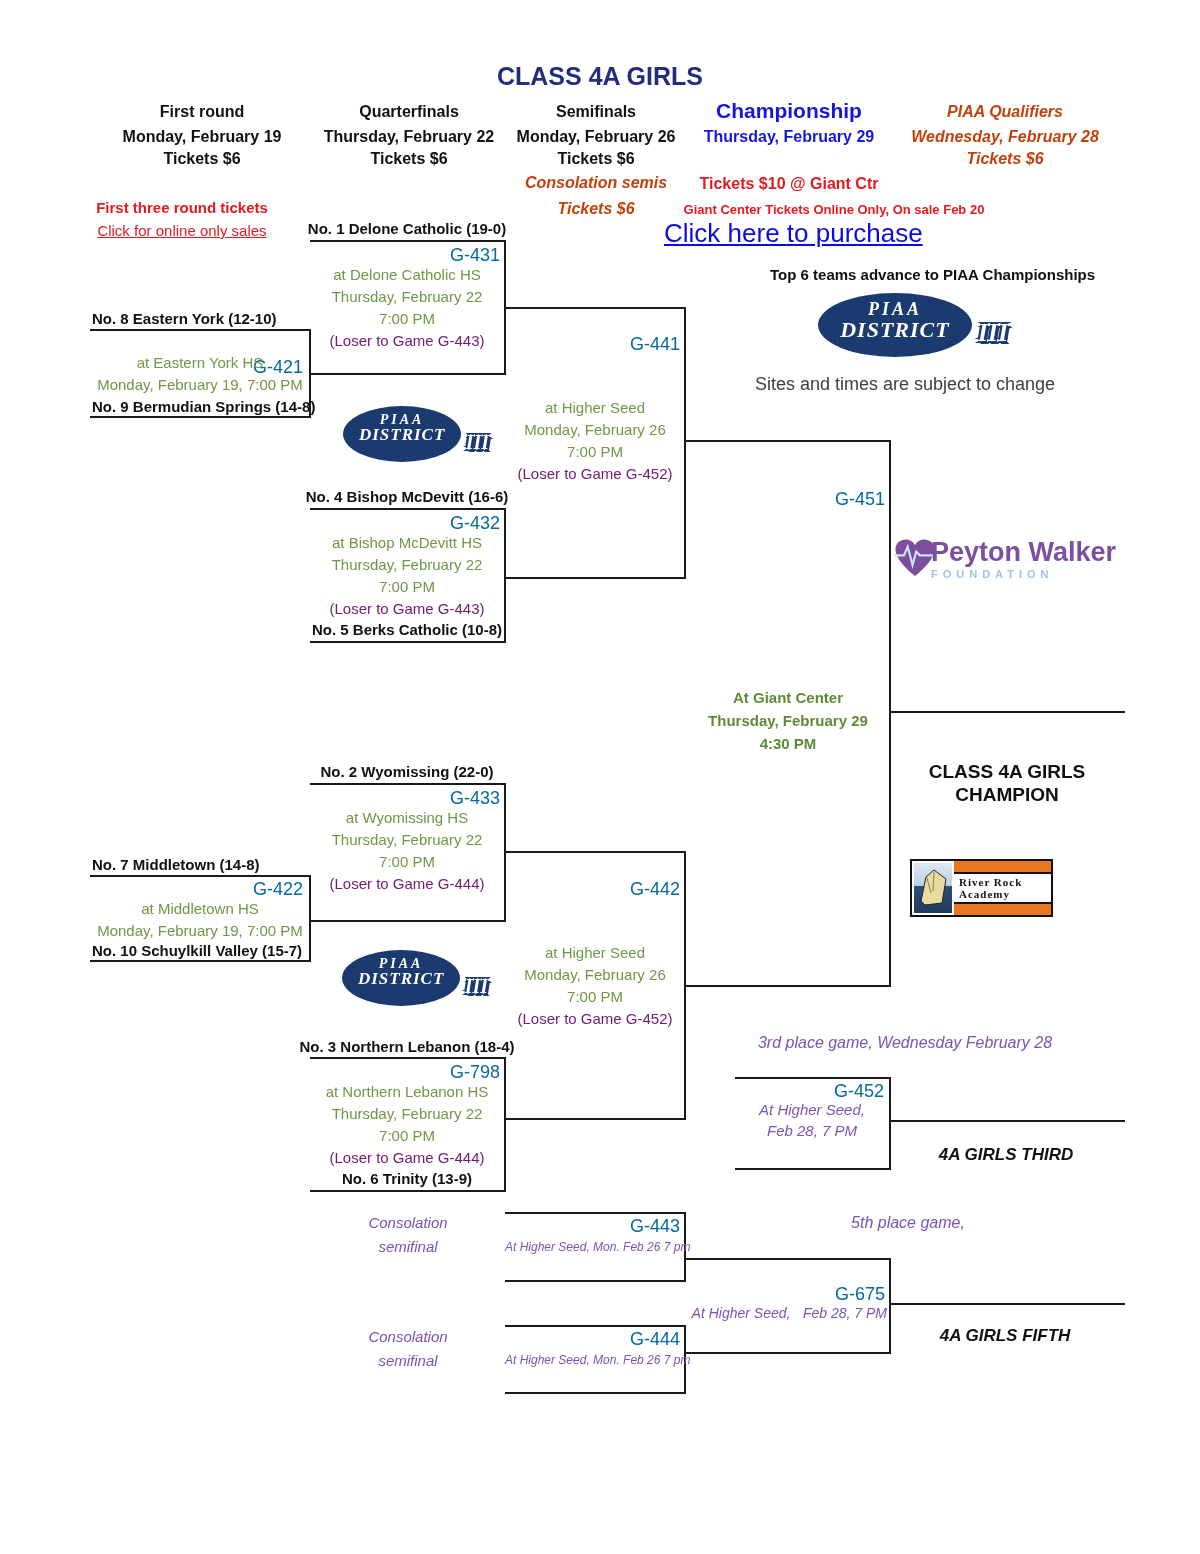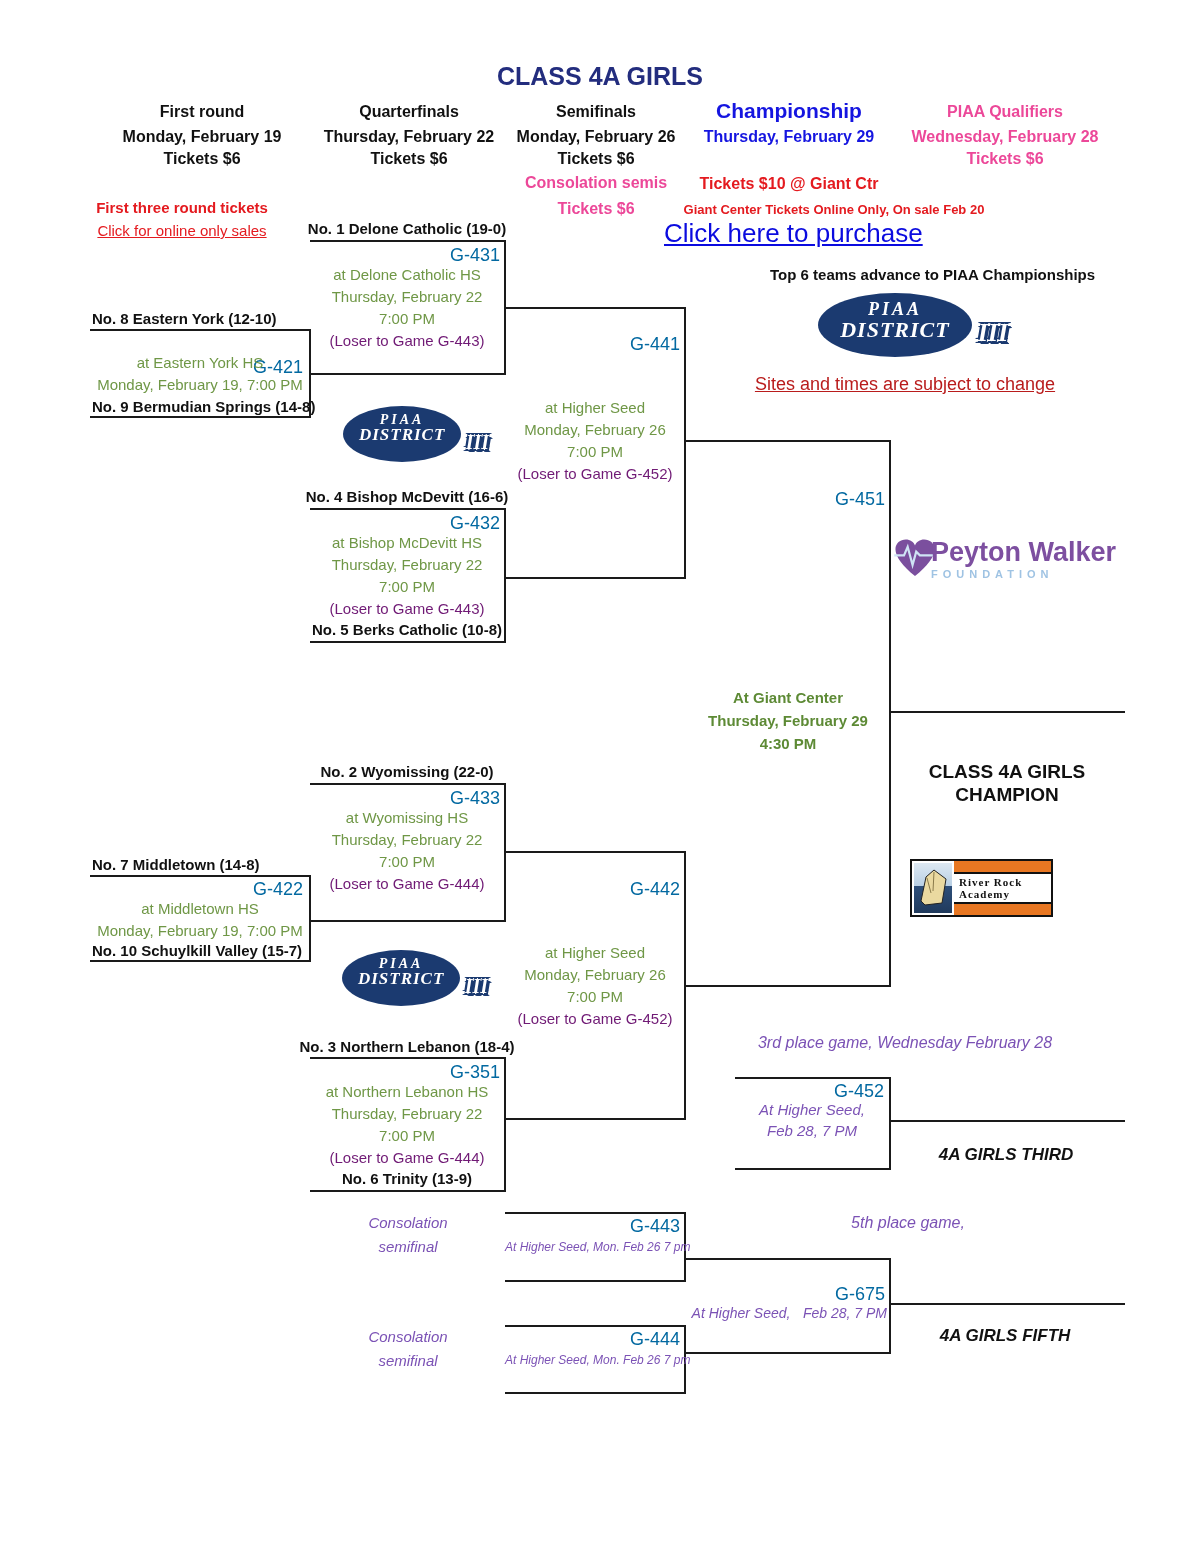--- a/index.html
+++ b/index.html
@@ -11,21 +11,21 @@
   .ctr{text-align:center;}
   .rt{text-align:right;}
   .navy{color:#232d7e;}
   .blue{color:#1515e0;}
   .glabel{font-size:18px;font-weight:normal;color:#0369a1;}
   .seed{font-size:15px;font-weight:bold;color:#111;}
   .info{font-size:15px;color:#6f9746;}
   .infob{font-size:15px;font-weight:bold;color:#5d8a35;}
   .loser{font-size:15px;color:#701a75;}
   .pur{color:#7b52b5;font-style:italic;}
-  .hpur{color:#ec4899;font-weight:bold;}
+  .hpur{color:#c2410c;font-style:italic;font-weight:bold;}
   .red{color:#e41a1f;}
   .link{color:#0b0bdf;text-decoration:underline;cursor:pointer;}
   .rlink{color:#e41a1f;text-decoration:underline;cursor:pointer;}
   .rh{font-size:16px;font-weight:bold;color:#111;}
   svg.lines{position:absolute;left:0;top:0;}
   svg.lines line{stroke:#1a1a1a;stroke-width:2;}
   
   .piaa{position:absolute;}
   .piaa .ell{position:absolute;left:0;top:0;width:81%;height:100%;background:#1b3a70;
     border-radius:50%;color:#fff;text-align:center;
@@ -77,21 +77,21 @@
   <a class="tx link ctr" style="left:664px;top:219px;width:250px;font-size:26px;text-decoration:underline;">Click here to purchase</a>
 
   <div class="tx hpur ctr" style="left:895px;top:103px;width:220px;font-size:16px;">PIAA Qualifiers</div>
   <div class="tx hpur ctr" style="left:895px;top:128px;width:220px;font-size:16px;">Wednesday, February 28</div>
   <div class="tx hpur ctr" style="left:895px;top:150px;width:220px;font-size:16px;">Tickets $6</div>
 
   <div class="tx b red ctr" style="left:82px;top:200px;width:200px;font-size:15px;">First three round tickets</div>
   <a class="tx rlink ctr" style="left:82px;top:223px;width:200px;font-size:15px;">Click for online only sales</a>
 
   <div class="tx b ctr" style="left:770px;top:267px;width:320px;font-size:15px;color:#111;">Top 6 teams advance to PIAA Championships</div>
-  <div class="tx ctr" style="left:750px;top:374px;width:310px;font-size:18px;color:#b91c1c;text-decoration:underline;">Sites and times are subject to change</div>
+  <div class="tx ctr" style="left:750px;top:374px;width:310px;font-size:18px;color:#404040;">Sites and times are subject to change</div>
 
   <div class="piaa" style="left:818px;top:293px;width:190px;height:64px;">
     <div class="ell">
         <div class="l1" style="font-size:18px;margin-top:6px;">PIAA</div>
       <div class="l2" style="font-size:22px;">DISTRICT</div>
       </div>
     <div class="iii" style="font-size:26px;">III</div>
   </div>
   <div class="piaa" style="left:343px;top:406px;width:146px;height:56px;">
     <div class="ell">
@@ -242,21 +242,21 @@
   <div class="tx info ctr" style="left:80px;top:923px;width:240px;">Monday, February 19, 7:00 PM</div>
   <div class="tx seed" style="left:92px;top:943px;">No. 10 Schuylkill Valley (15-7)</div>
 
   <div class="tx glabel rt" style="left:530px;top:879px;width:150px;">G-442</div>
   <div class="tx info ctr" style="left:485px;top:945px;width:220px;">at Higher Seed</div>
   <div class="tx info ctr" style="left:485px;top:967px;width:220px;">Monday, February 26</div>
   <div class="tx info ctr" style="left:485px;top:989px;width:220px;">7:00 PM</div>
   <div class="tx loser ctr" style="left:485px;top:1011px;width:220px;">(Loser to Game G-452)</div>
 
   <div class="tx seed ctr" style="left:297px;top:1039px;width:220px;">No. 3 Northern Lebanon (18-4)</div>
-  <div class="tx glabel rt" style="left:350px;top:1062px;width:150px;">G-351</div>
+  <div class="tx glabel rt" style="left:350px;top:1062px;width:150px;">G-798</div>
   <div class="tx info ctr" style="left:297px;top:1084px;width:220px;">at Northern Lebanon HS</div>
   <div class="tx info ctr" style="left:297px;top:1106px;width:220px;">Thursday, February 22</div>
   <div class="tx info ctr" style="left:297px;top:1128px;width:220px;">7:00 PM</div>
   <div class="tx loser ctr" style="left:297px;top:1150px;width:220px;">(Loser to Game G-444)</div>
   <div class="tx seed ctr" style="left:297px;top:1171px;width:220px;">No. 6 Trinity (13-9)</div>
 
   <div class="tx pur ctr" style="left:705px;top:1034px;width:400px;font-size:16px;">3rd place game, Wednesday February 28</div>
   <div class="tx glabel rt" style="left:734px;top:1081px;width:150px;">G-452</div>
   <div class="tx pur ctr" style="left:737px;top:1102px;width:150px;font-size:15px;">At Higher Seed,</div>
   <div class="tx pur ctr" style="left:737px;top:1123px;width:150px;font-size:15px;">Feb 28, 7 PM</div>

